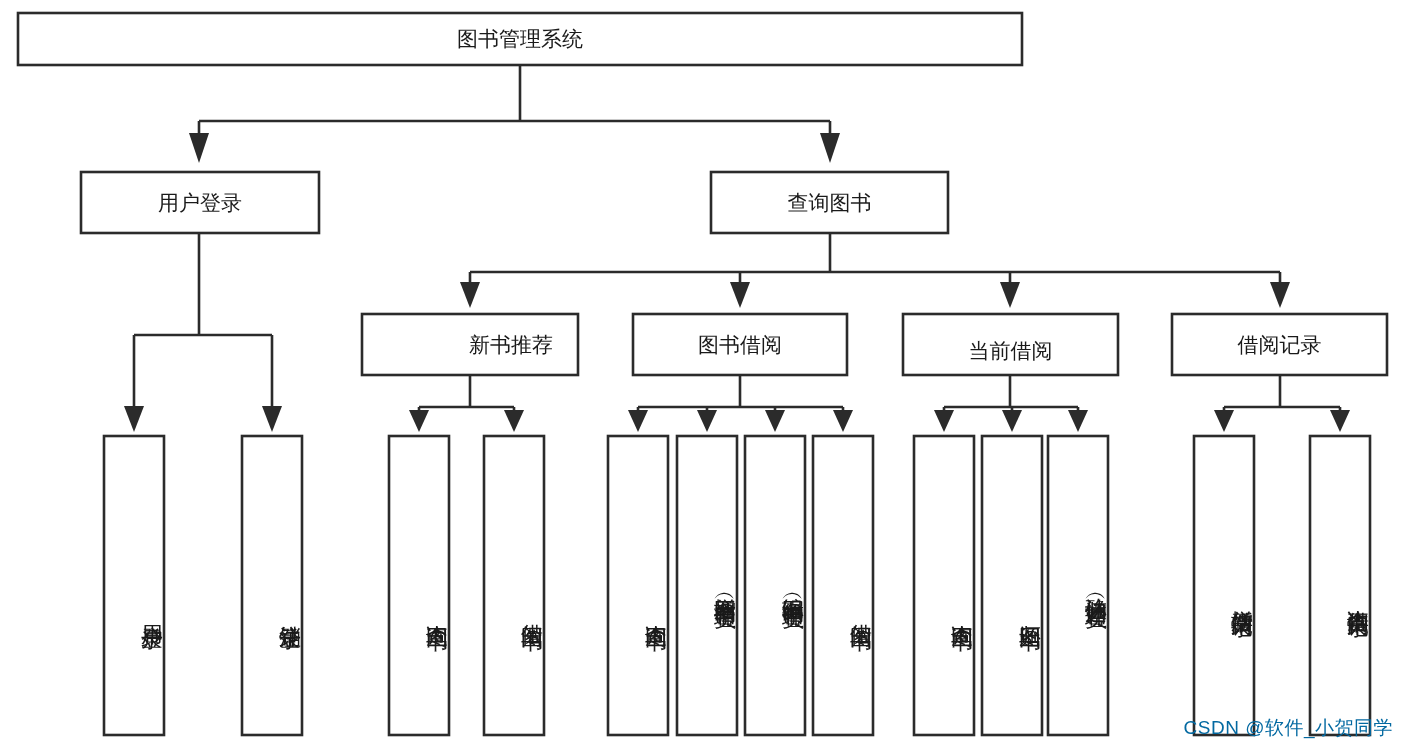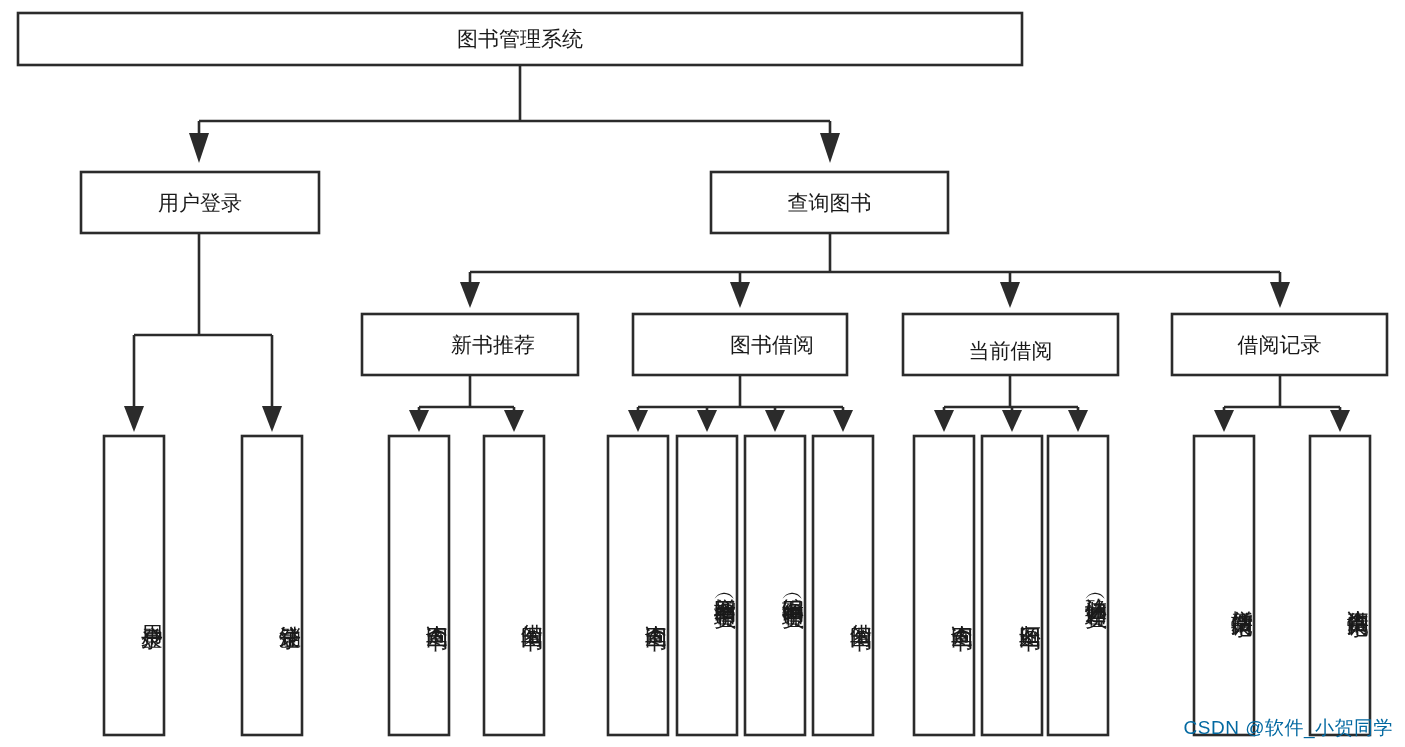--- a/index.html
+++ b/index.html
@@ -171,22 +171,22 @@
     <rect class="node-rect" x="1194" y="436" width="60" height="299"></rect>
     <rect class="node-rect" x="1310" y="436" width="60" height="299"></rect>
 
   </svg>
 
   <div class="hlabel" style="left:18px; top:13px; width:1004px; height:52px;text-align:center;">图书管理系统</div>
 
   <div class="hlabel" style="left:81px; top:172px; width:238px; height:61px;">用户登录</div>
   <div class="hlabel" style="left:711px; top:172px; width:237px; height:61px;">查询图书</div>
 
-  <div class="hlabel" style="left:344px; top:314px; width:256px; height:61px;padding-left:21px;">新书推荐</div>
-  <div class="hlabel" style="left:633px; top:314px; width:214px; height:61px;margin-left:32px;">图书借阅</div>
+  <div class="hlabel" style="left:362px; top:314px; width:256px; height:61px;padding-left:21px;">新书推荐</div>
+  <div class="hlabel" style="left:633px; top:314px; width:214px; height:61px;">图书借阅</div>
   <div class="hlabel" style="left:903px; top:314px; width:215px; height:73px;">当前借阅</div>
   <div class="hlabel" style="left:1172px; top:314px; width:215px; height:61px;font-family:Liberation Mono, monospace;">借阅记录</div>
 
   <div class="vlabel" style="left:104px; top:490px; width:60px; height:240px;">用户登录</div>
   <div class="vlabel" style="left:242px; top:490px; width:60px; height:240px;">注销登录</div>
   <div class="vlabel" style="left:389px; top:490px; width:60px; height:240px;">查询图书</div>
   <div class="vlabel" style="left:484px; top:490px; width:60px; height:240px;">借阅图书</div>
   <div class="vlabel" style="left:608px; top:490px; width:60px; height:240px;">查询图书</div>
   <div class="vlabel" style="left:677px; top:444px; width:60px; height:286px;">新增图书（管理员）</div>
   <div class="vlabel" style="left:745px; top:444px; width:60px; height:286px;">编辑图书（管理员）</div>

